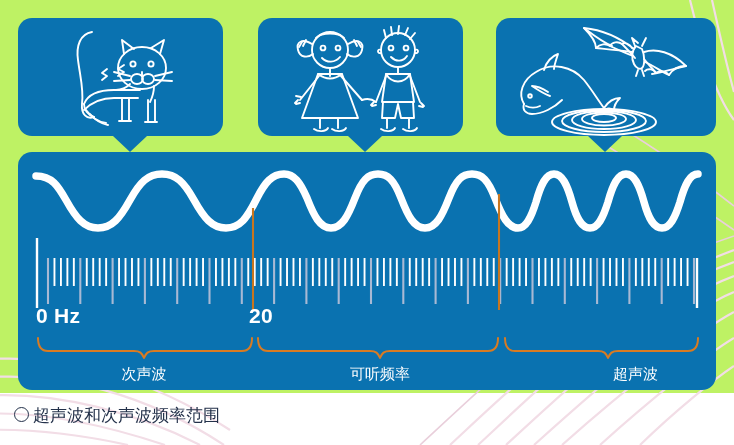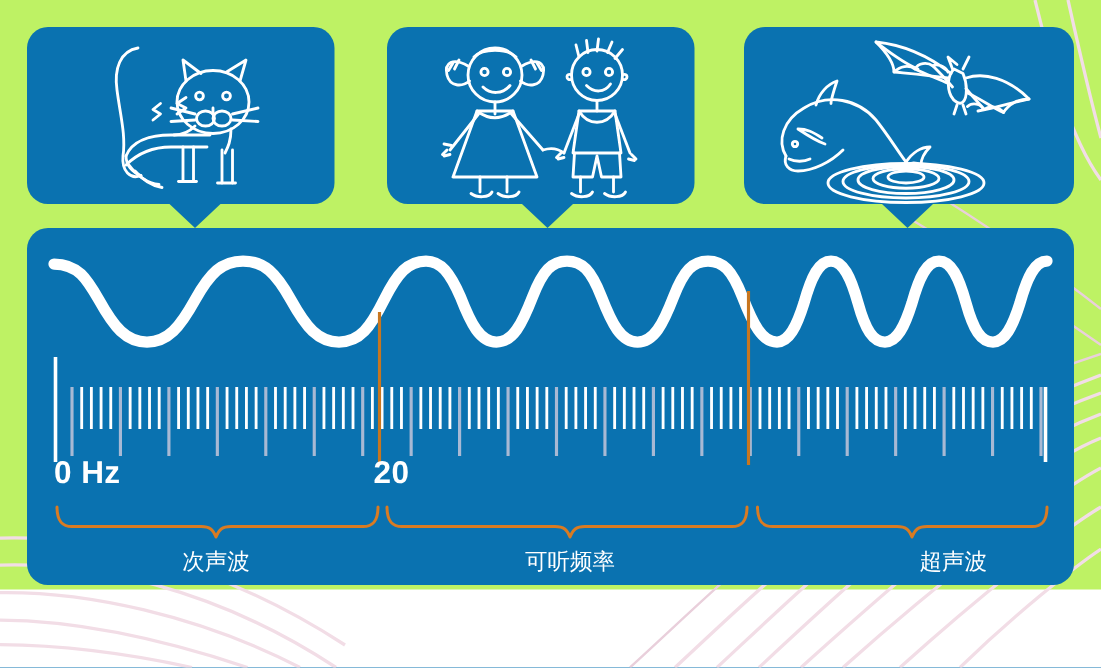--- a/index.html
+++ b/index.html
@@ -437,14 +437,17 @@
     </svg>
 
     <div class="axis-label" style="left:18px; top:152px;">0 Hz</div>
     <div class="axis-label" style="left:219px; top:152px;margin-left:12px;">20</div>
 
     <div class="band-label" style="left:76px; top:213px; width:100px;">次声波</div>
     <div class="band-label" style="left:302px; top:213px; width:120px;">可听频率</div>
     <div class="band-label" style="left:540px; top:213px; width:100px;text-align:right;">超声波</div>
   </div>
 
+  <div class="caption">
+    <span class="caption-bullet"></span><span>超声波和次声波频率范围</span>
+  </div>
 
 </div>
 
 </body></html>

